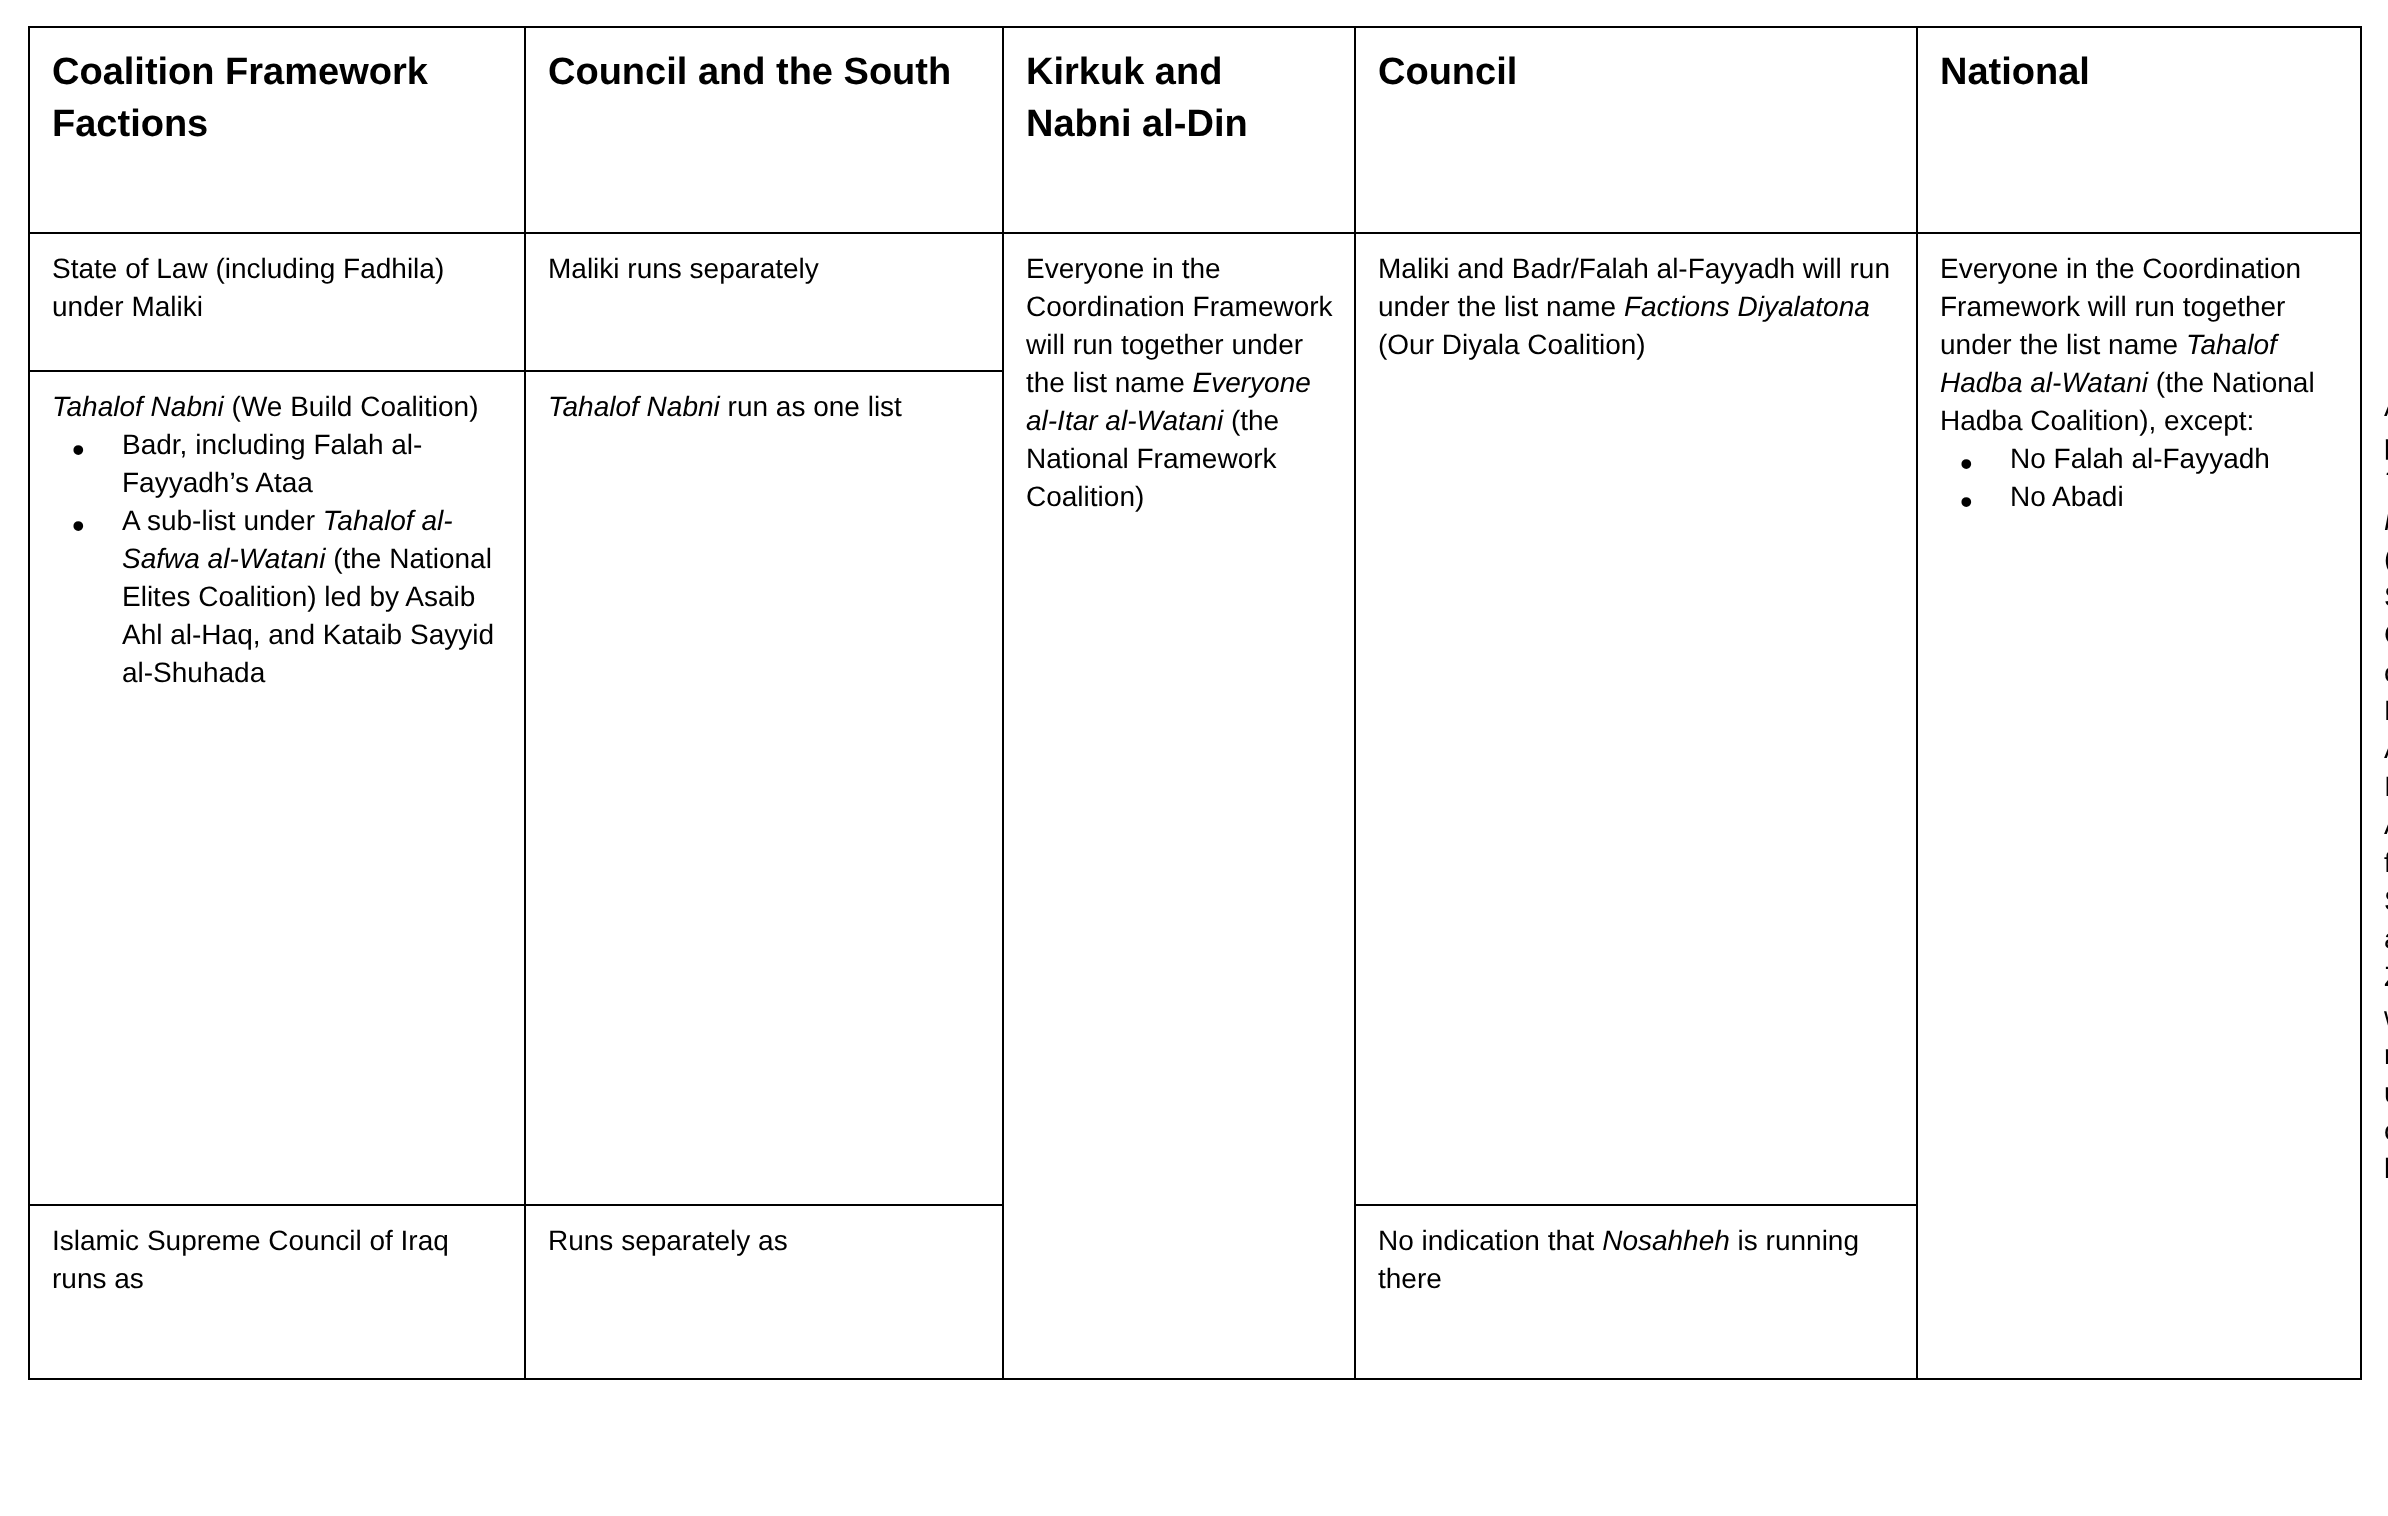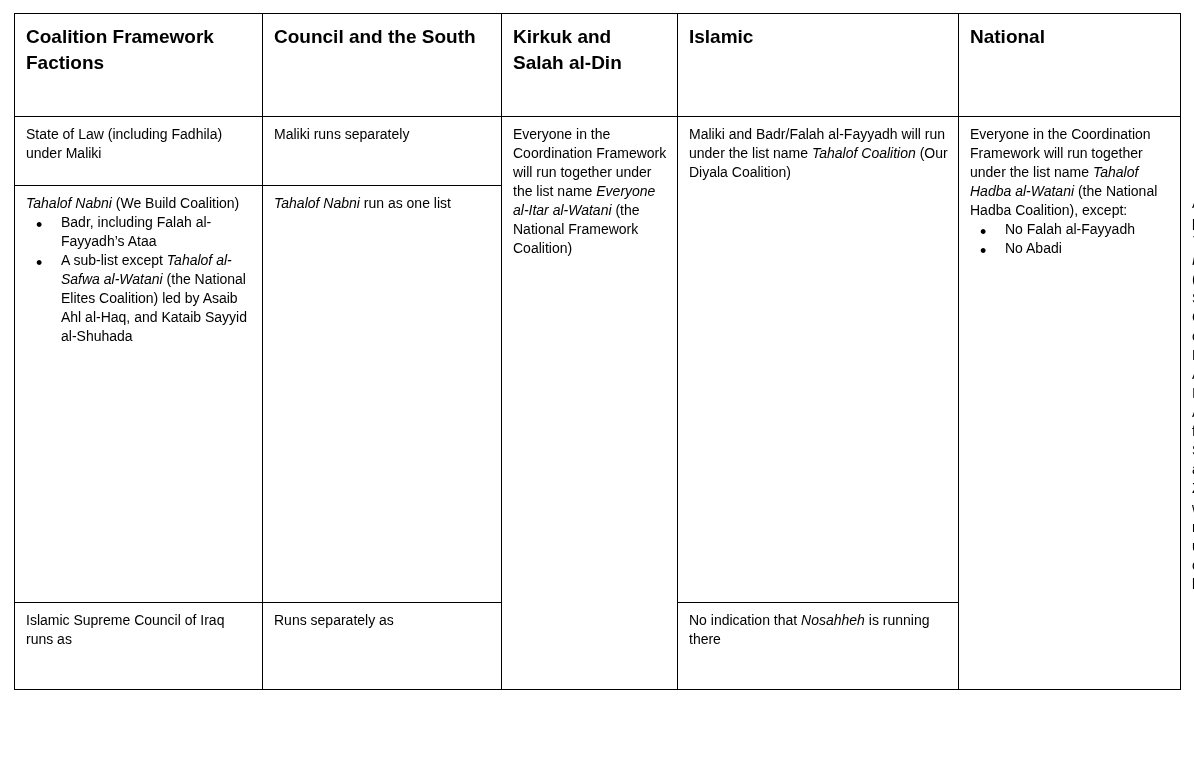--- a/index.html
+++ b/index.html
@@ -98,39 +98,39 @@
         <col class="c2">
         <col class="c3">
         <col class="c4">
         <col class="c5">
     </colgroup>
 
     <thead>
       <tr class="h-row">
         <th class="vtop">Coalition Framework Factions</th>
         <th class="vtop">Council and the South</th>
-        <th class="vtop">Kirkuk and Salah al-Din</th>
-        <th class="vtop">Islamic</th>
+        <th class="vtop">Kirkuk and Nabni al-Din</th>
+        <th class="vtop">Council</th>
         <th class="vtop">National</th>
       </tr>
     </thead>
 
     <tbody>
 
       <tr class="r1">
         <td class="vtop">State of Law (including Fadhila) under Maliki</td>
 
         <td class="vmid">Maliki runs separately</td>
 
         <td class="vmid" rowspan="4">
           <span>Everyone  in the Coordination Framework will run together under the list name </span><em>Everyone al-Itar al-Watani</em><span> (the National Framework Coalition)</span>
         </td>
 
         <td class="vmid" rowspan="2">
-          <span>Maliki and Badr/Falah al-Fayyadh will run under the list name </span><em>Tahalof Coalition</em><span> (Our Diyala Coalition)</span>
+          <span>Maliki and Badr/Falah al-Fayyadh will run under the list name </span><em>Factions Diyalatona</em><span> (Our Diyala Coalition)</span>
         </td>
 
         <td class="vmid" rowspan="4">
           <div>
             <span>Everyone  in the Coordination Framework will run together under the list name </span><em>Tahalof Hadba al-Watani</em><span> (the National Hadba Coalition), except:</span>
           </div>
           <ul class="wl">
             <li>No Falah al-Fayyadh</li>
             <li>No Abadi</li>
           </ul>
@@ -138,21 +138,21 @@
       </tr>
 
       <tr class="r2">
         <td class="vtop">
           <div>
             <em>Tahalof Nabni</em><span> (We Build Coalition)</span>
           </div>
           <ul class="wl">
             <li>Badr, including Falah al-Fayyadh’s Ataa</li>
             <li>
-              <span>A sub-list except </span><em>Tahalof al-Safwa al-Watani</em><span> (the National Elites Coalition) led by Asaib Ahl al-Haq, and Kataib Sayyid al-Shuhada</span>
+              <span>A sub-list under </span><em>Tahalof al-Safwa al-Watani</em><span> (the National Elites Coalition) led by Asaib Ahl al-Haq, and Kataib Sayyid al-Shuhada</span>
             </li>
           </ul>
         </td>
 
         <td class="vmid">
           <em>Tahalof Nabni</em><span> run as one list</span>
         </td>
 
         <td class="vmid">
           <span>AAH plus </span><em>Tahalof Khadamat</em><span> (the Services Coalition) of Kataib Al-Imam Ali founder Shibl al-Zaydi will run under one list</span>

